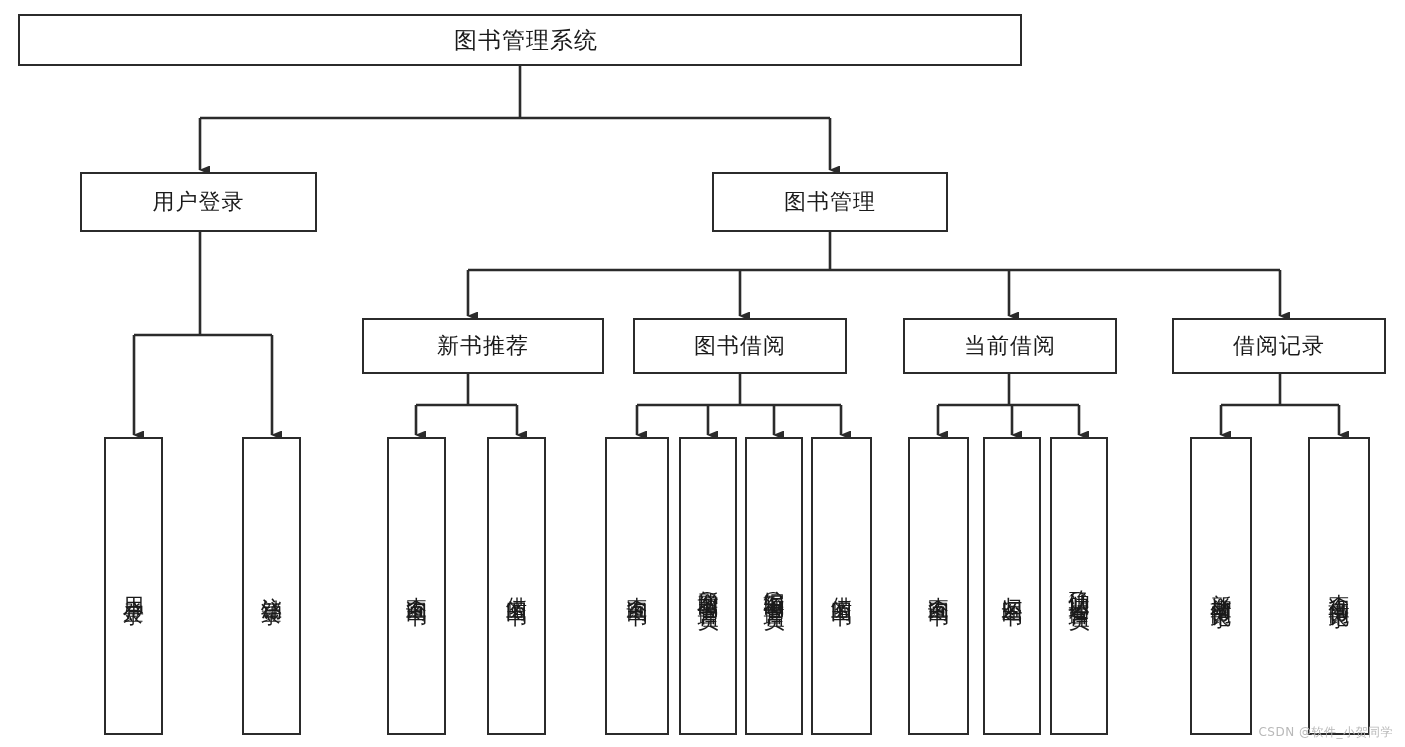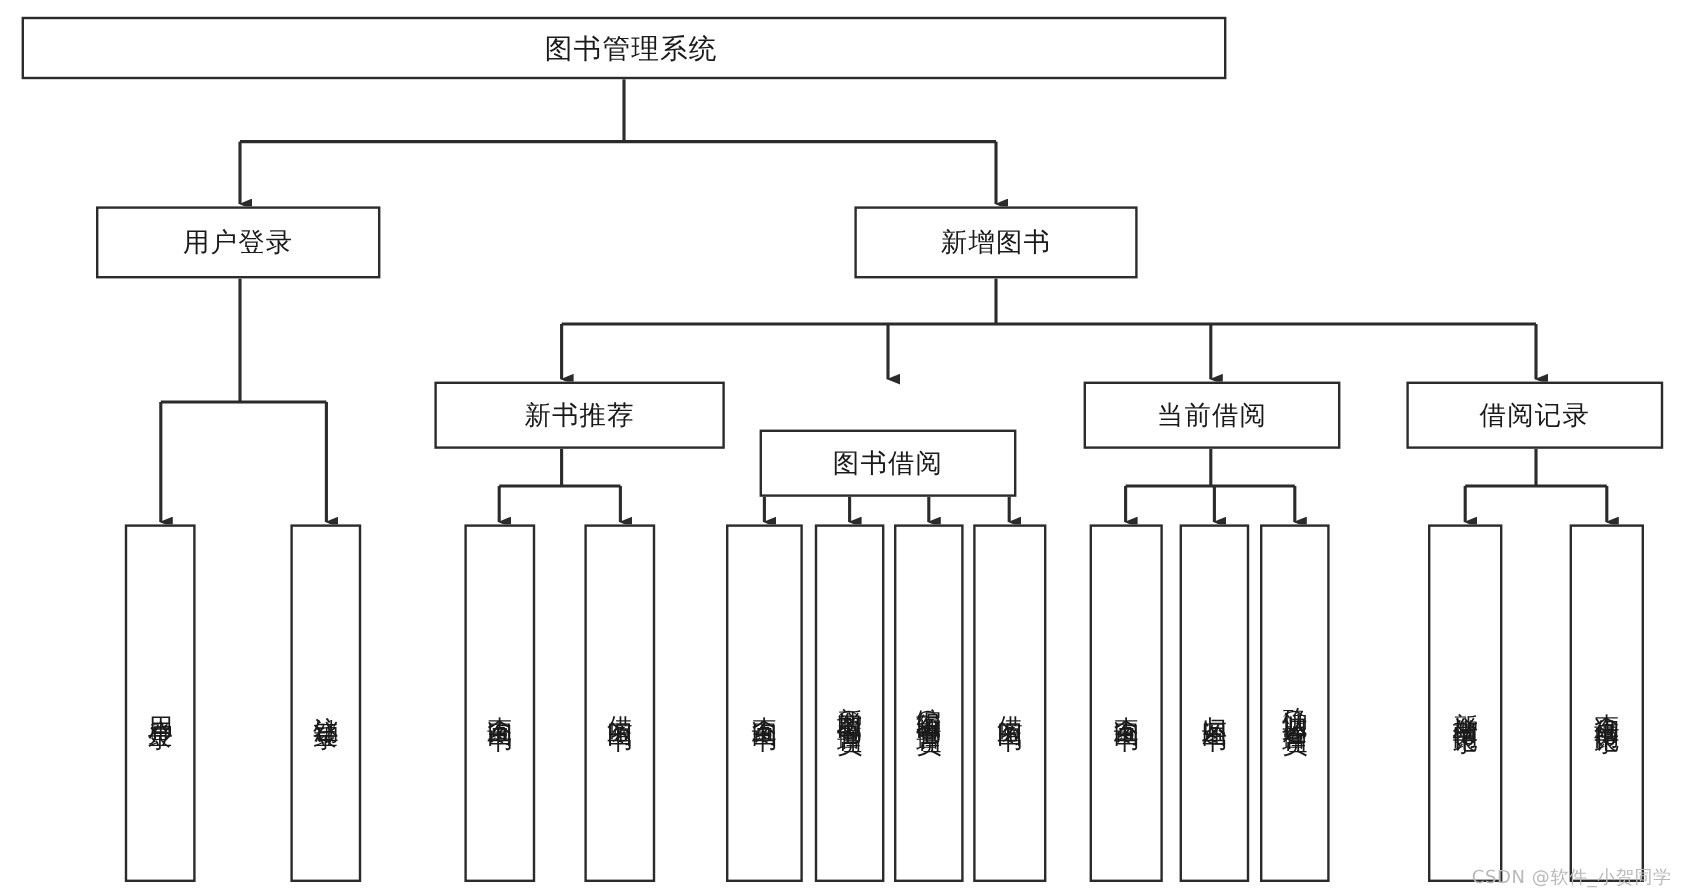--- a/index.html
+++ b/index.html
@@ -58,21 +58,21 @@
   }
   .node-leaf .leaf-text {
     writing-mode: vertical-rl;
     text-orientation: upright;
     display: block;
   }
   #watermark {
     position: absolute;
     right: 12px;
     bottom: 6px;
-    font-size: 15px;
+    font-size: 12px;
     color: #b9b9b9;
     letter-spacing: 0.5px;
     white-space: nowrap;
     user-select: none;
   }
 </style>
 </head>
 <body>
 
 <div id="diagram-root">
@@ -129,27 +129,27 @@
   </svg>
 
   <div class="node node-h node-root" style="left:18px;top:14px;width:1004px;height:52px;">
     <span>图书管理系统</span>
   </div>
 
   <div class="node node-h" style="left:80px;top:172px;width:237px;height:60px;">
     <span>用户登录</span>
   </div>
   <div class="node node-h" style="left:712px;top:172px;width:236px;height:60px;">
-    <span>新增图书</span>
+    <span>图书管理</span>
   </div>
 
   <div class="node node-h" style="left:362px;top:318px;width:242px;height:56px;">
     <span>新书推荐</span>
   </div>
-  <div class="node node-h" style="left:633px;top:318px;width:214px;height:56px;margin-top:40px;">
+  <div class="node node-h" style="left:633px;top:318px;width:214px;height:56px;">
     <span>图书借阅</span>
   </div>
   <div class="node node-h" style="left:1172px;top:318px;width:214px;height:56px;">
     <span>借阅记录</span>
   </div>
   <div class="node node-h" style="left:903px;top:318px;width:214px;height:56px;">
     <span>当前借阅</span>
   </div>
 
   <div class="node node-leaf" style="left:104px;top:437px;width:59px;height:298px;">

